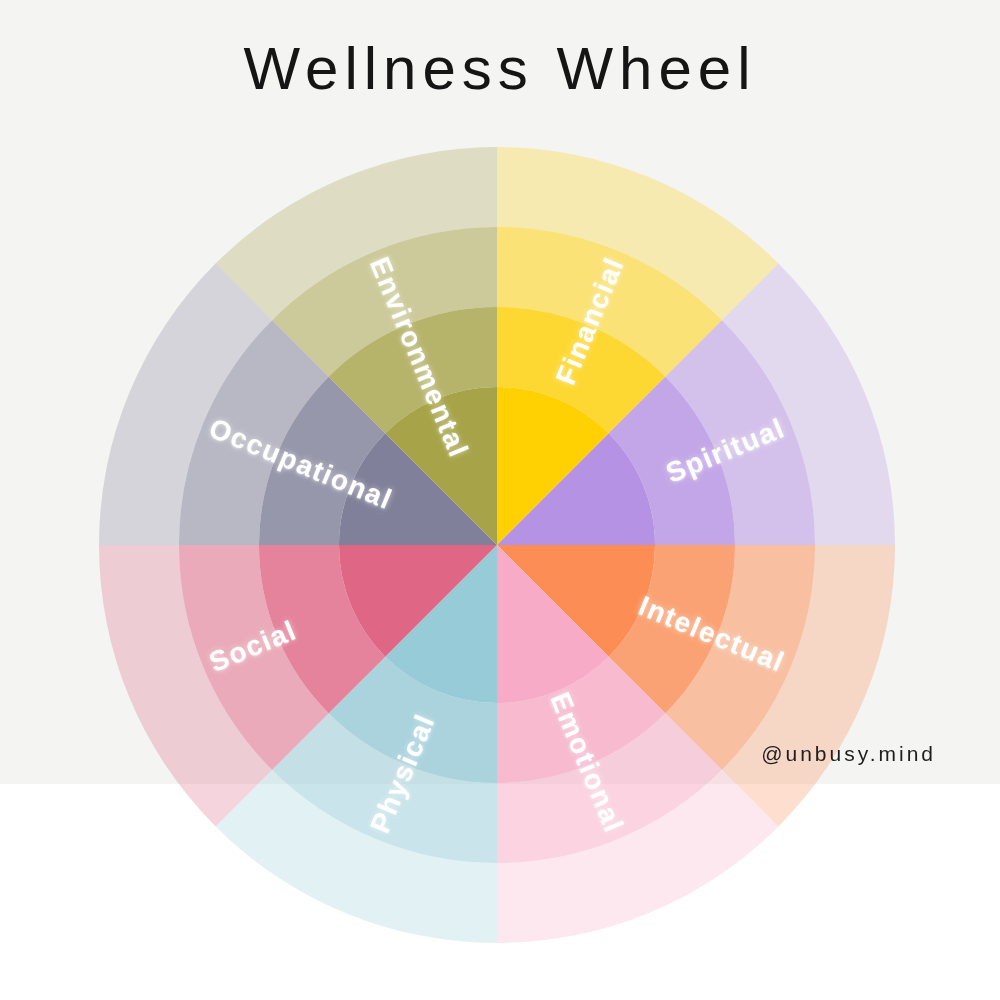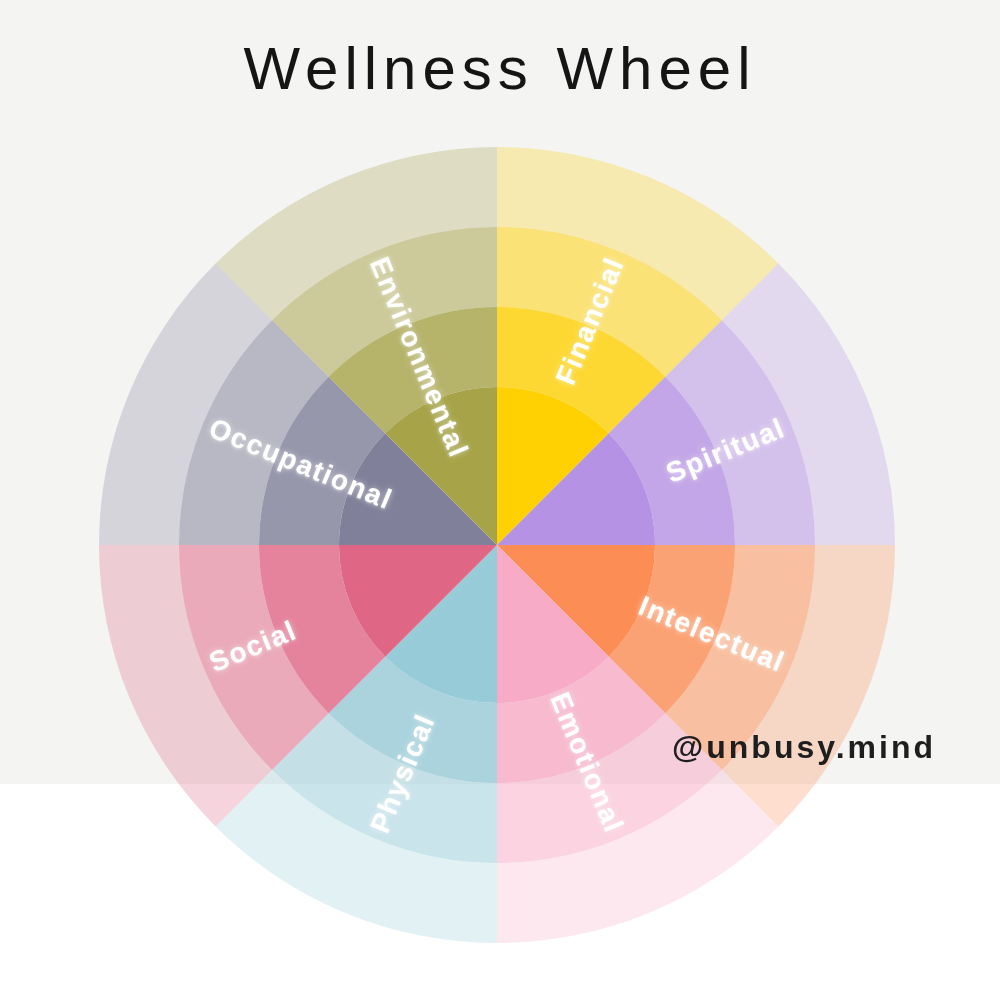--- a/index.html
+++ b/index.html
@@ -39,22 +39,22 @@
     font-family: "Liberation Sans", sans-serif;
     font-weight: 700;
     letter-spacing: 1.5px;
     paint-order: stroke;
     text-shadow: 0 0 6px rgba(255,255,255,0.55), 0 1px 2px rgba(255,255,255,0.35);
   }
   .credit {
     position: absolute;
     right: 64px;
     bottom: 18px;
-    font-size: 32px;
-    font-weight: 700;
+    font-size: 21px;
+    font-weight: 400;
     letter-spacing: 3px;
     color: #1e1e1e;
   }
 </style>
 </head>
 <body>
 
 <div class="canvas">
   <h1 class="page-title">Wellness Wheel</h1>
 

